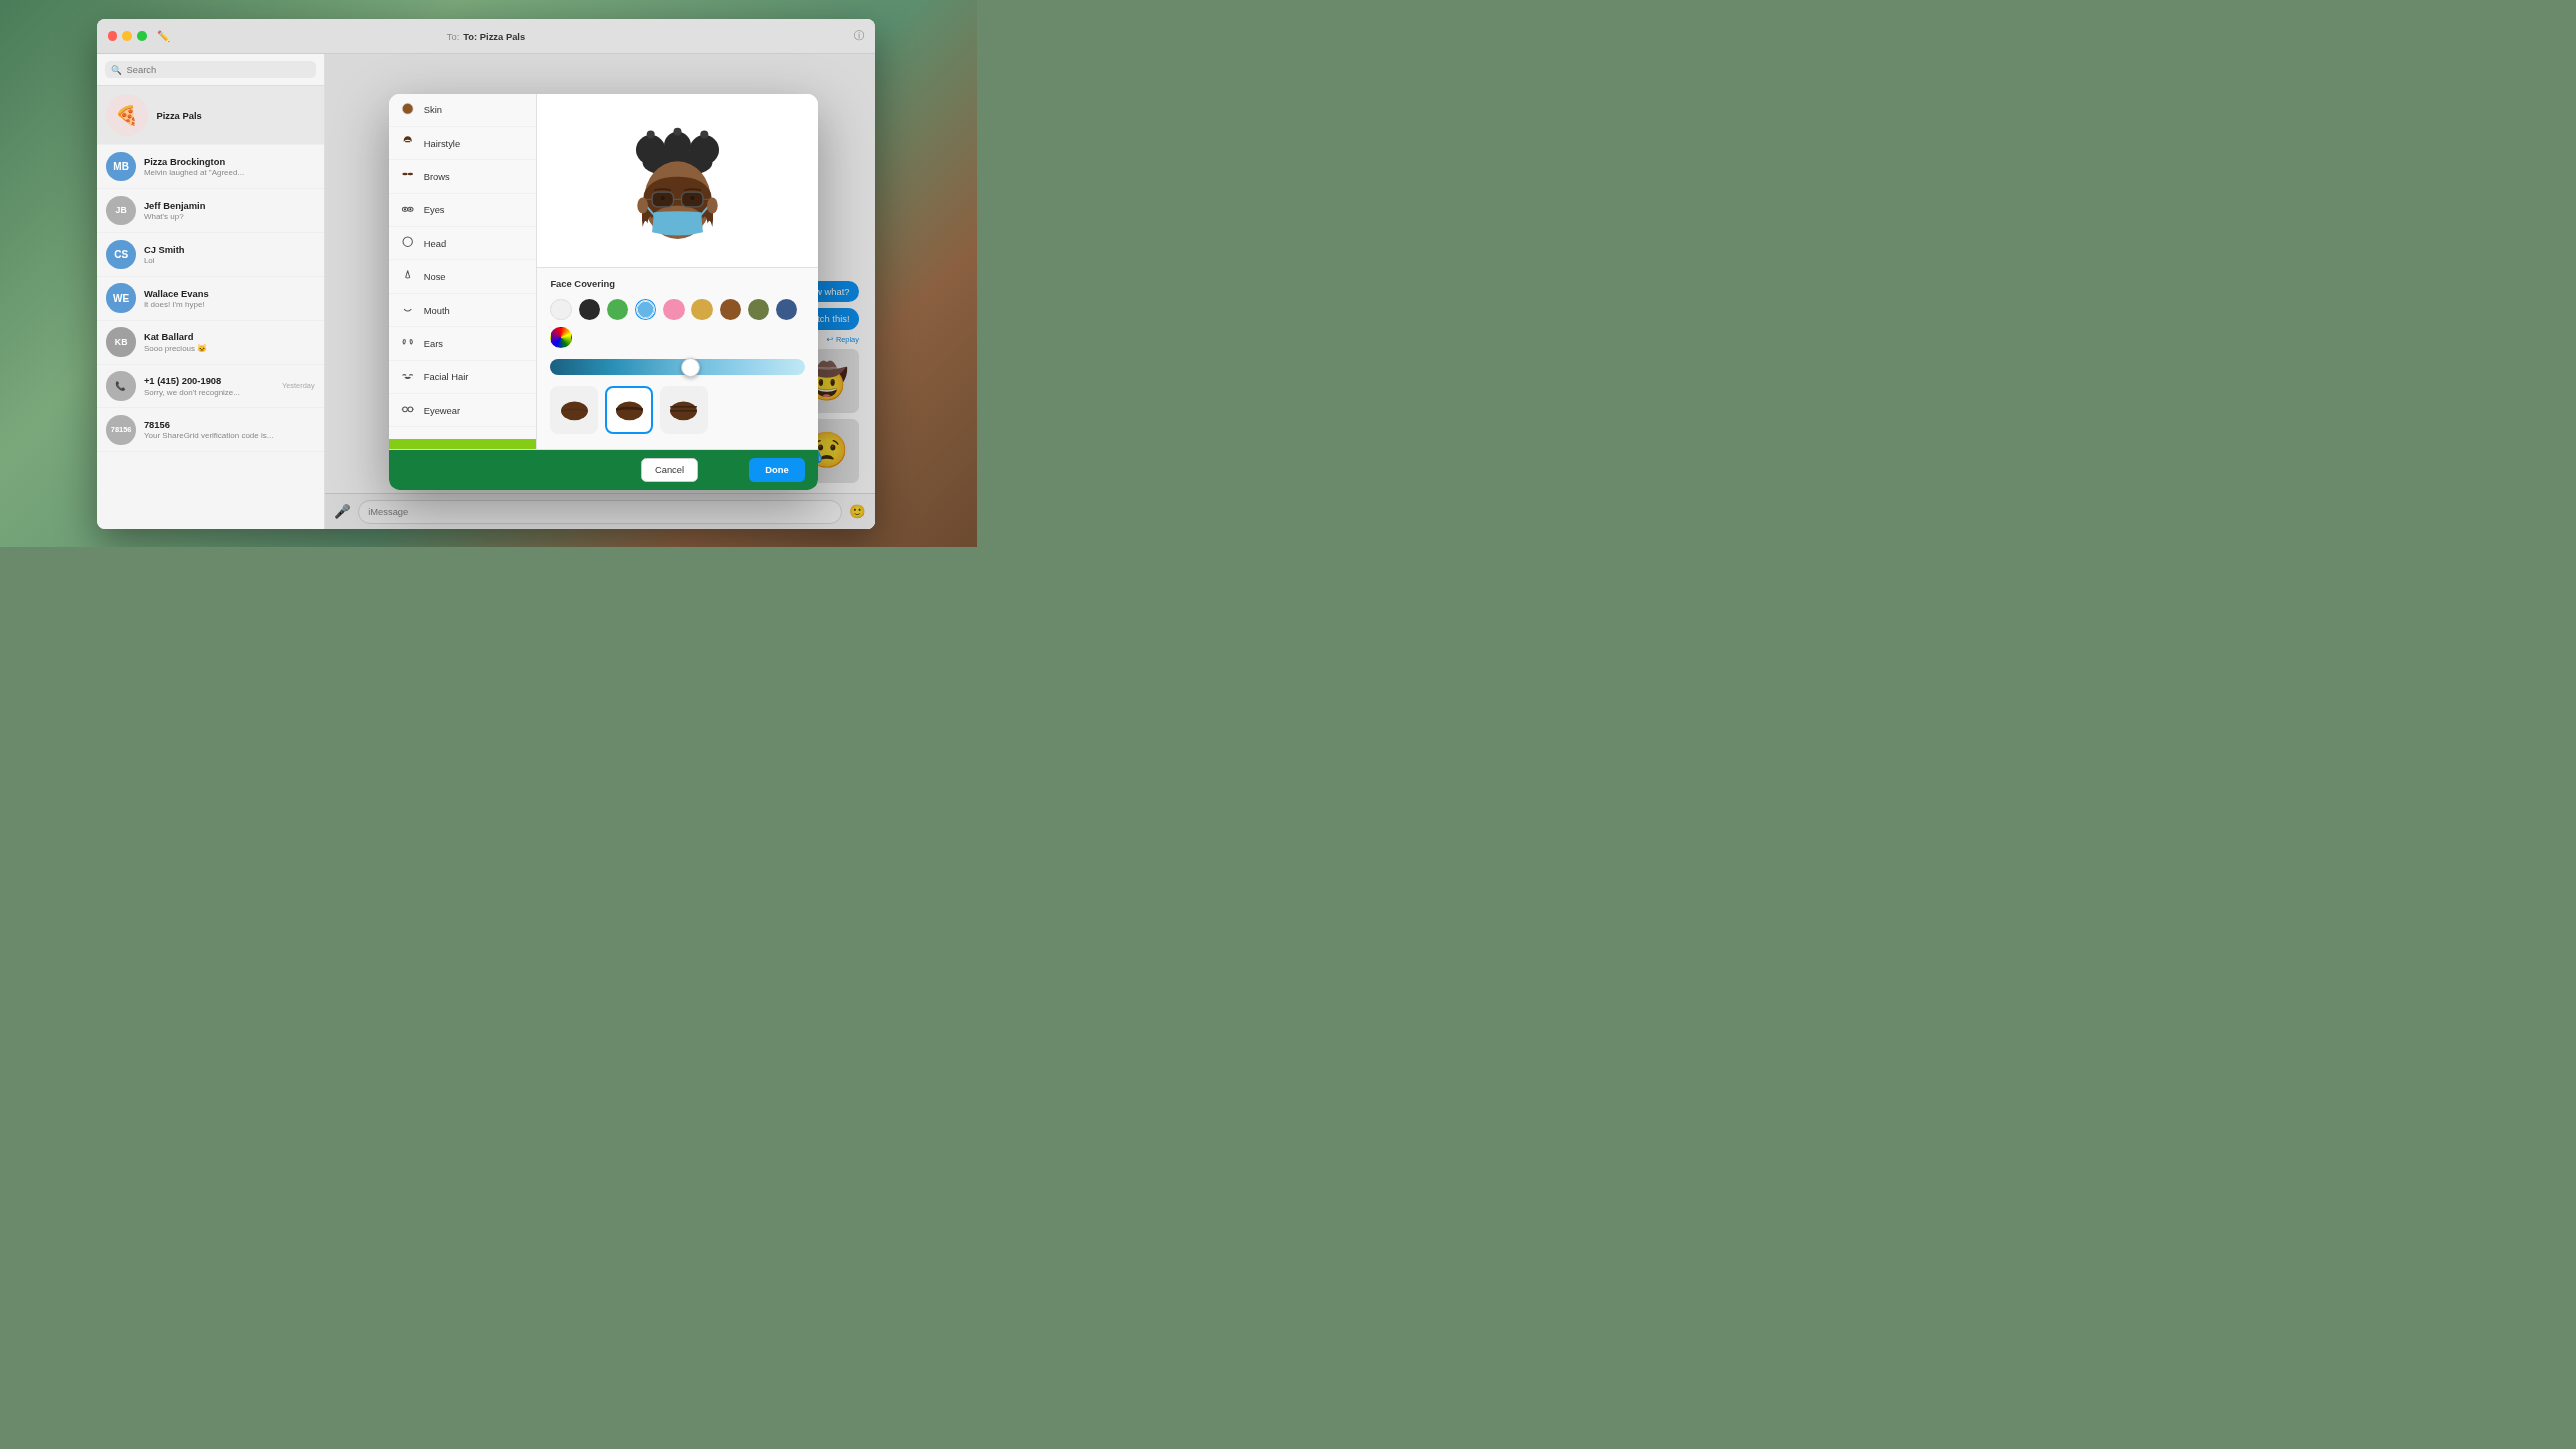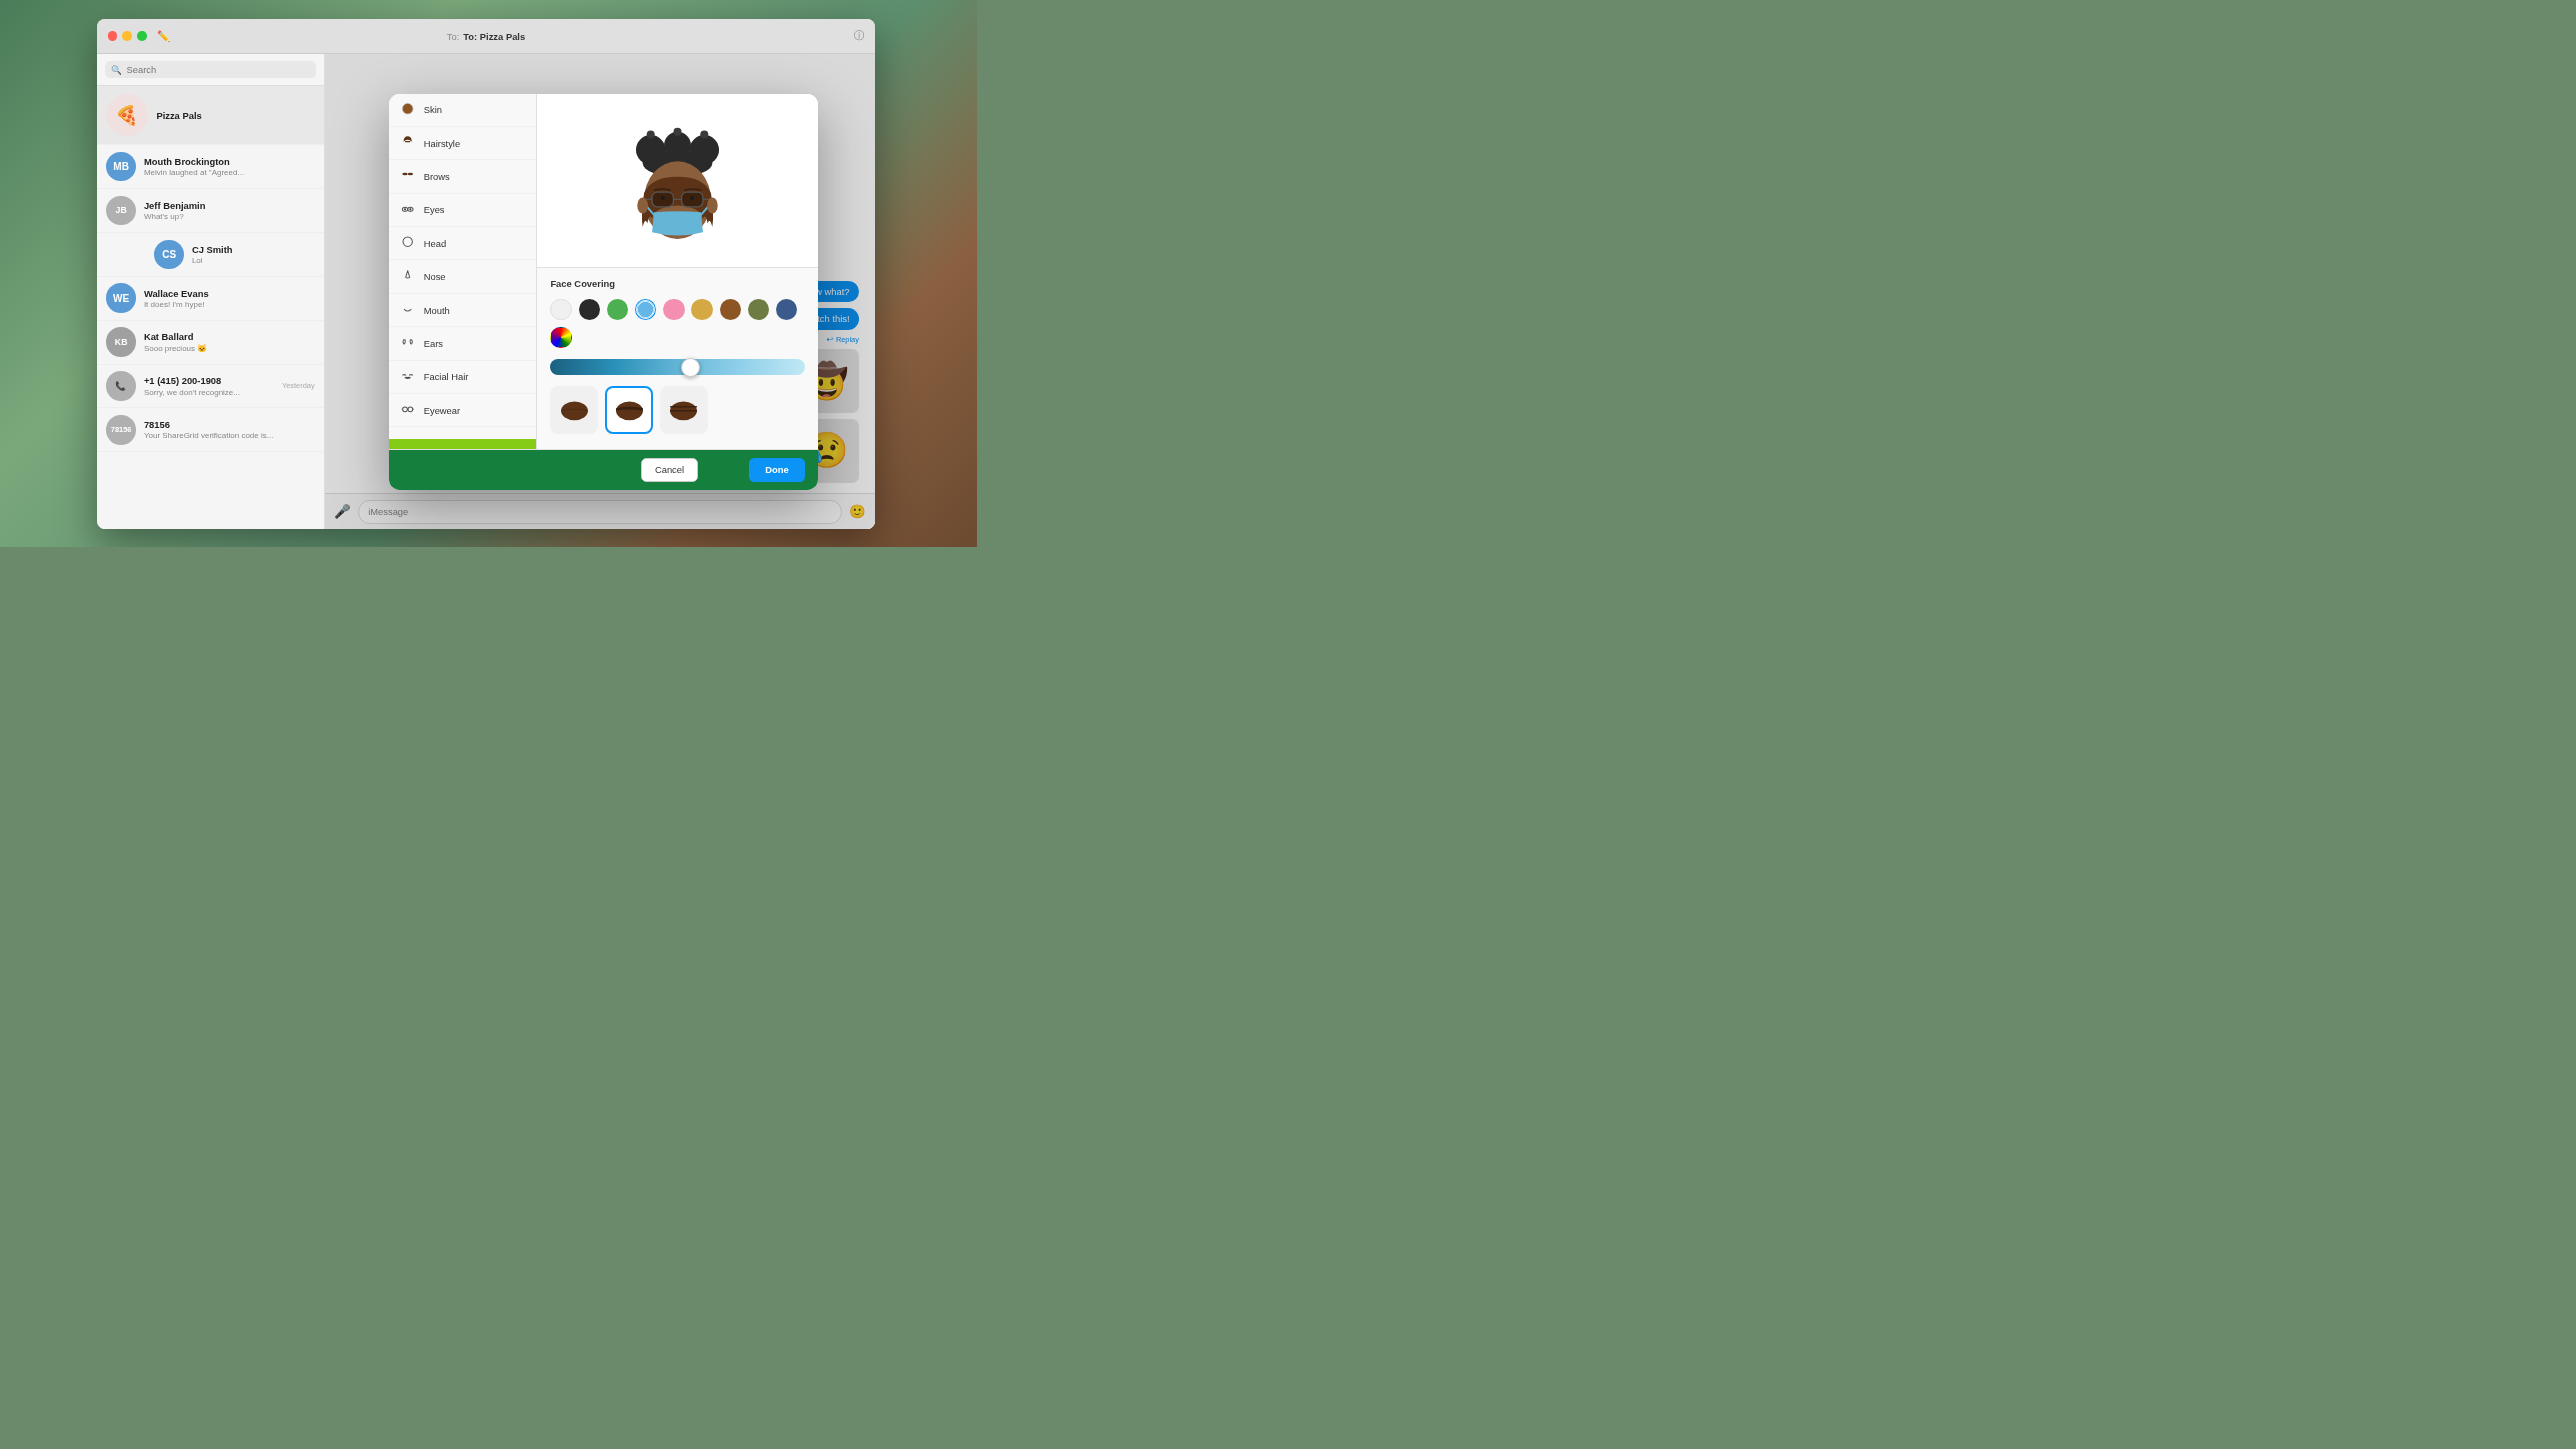--- a/index.html
+++ b/index.html
@@ -149,21 +149,21 @@
       color: white;
     }
     .avatar-pizza {
       background: #f0e0e0;
       width: 42px;
       height: 42px;
       font-size: 19px;
       border-radius: 50%;
     }
     .avatar-mb { background: #5b9bd5; }
-    .avatar-cs { background: #5b9bd5; margin-left: 48px; }
+    .avatar-cs { background: #5b9bd5; }
     .avatar-we { background: #5b9bd5; }
 
     .conv-info { flex: 1; overflow: hidden; }
     .conv-name { font-size: 9.4px; font-weight: 600; color: #222; white-space: nowrap; overflow: hidden; text-overflow: ellipsis; }
     .conv-preview { font-size: 8px; color: #888; white-space: nowrap; overflow: hidden; text-overflow: ellipsis; margin-top: 1.3px; }
     .conv-meta { font-size: 7.4px; color: #aaa; white-space: nowrap; }
 
     
     .chat-area {
       flex: 1;
@@ -497,21 +497,21 @@
         <div class="conv-item" style="background:#e8e8e8; padding: 8px 9.4px;">
           <div class="conv-avatar avatar-pizza">🍕</div>
           <div class="conv-info">
             <div class="conv-name">Pizza Pals</div>
           </div>
         </div>
 
         <div class="conv-item">
           <div class="conv-avatar avatar-mb">MB</div>
           <div class="conv-info">
-            <div class="conv-name">Mouth Brockington</div>
+            <div class="conv-name">Pizza Brockington</div>
             <div class="conv-preview">Melvin laughed at "Agreed...</div>
           </div>
         </div>
 
         <div class="conv-item">
           <div class="conv-avatar" style="background:#b0b0b0; display:flex; align-items:center; justify-content:center; font-size:8.7px; color:white; font-weight:700; width:29.5px; height:29.5px; border-radius:50%;">JB</div>
           <div class="conv-info">
             <div class="conv-name">Jeff Benjamin</div>
             <div class="conv-preview">What's up?</div>
           </div>

